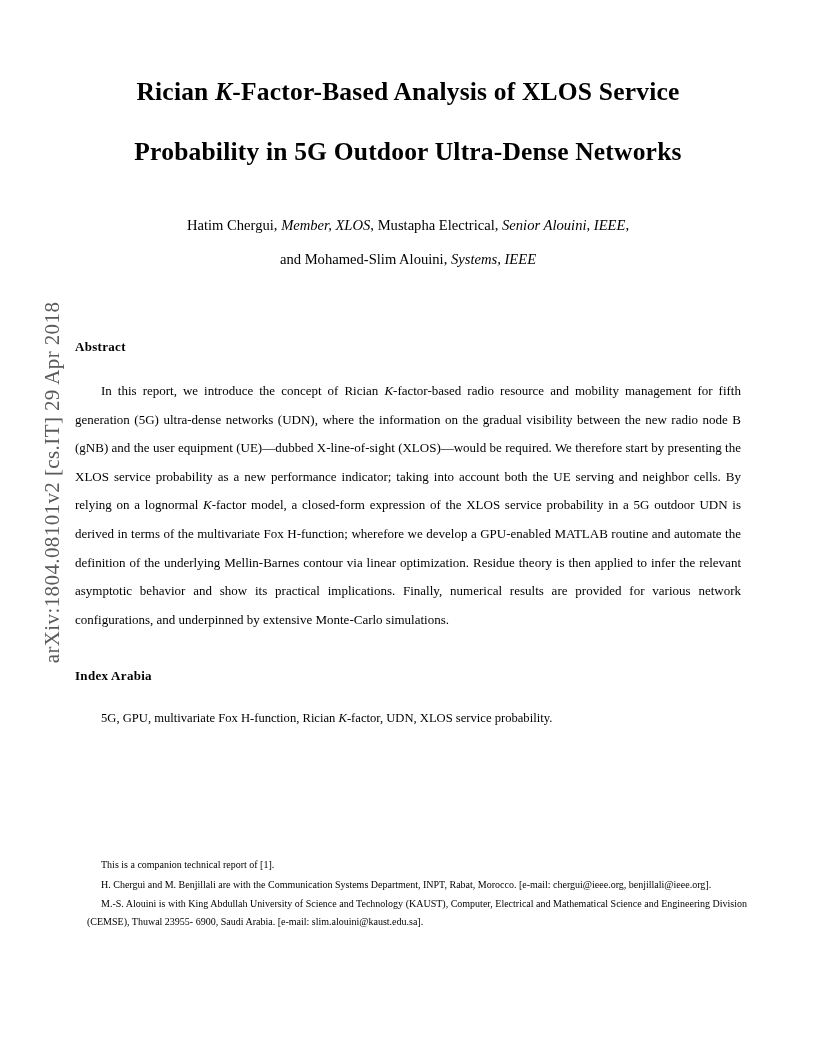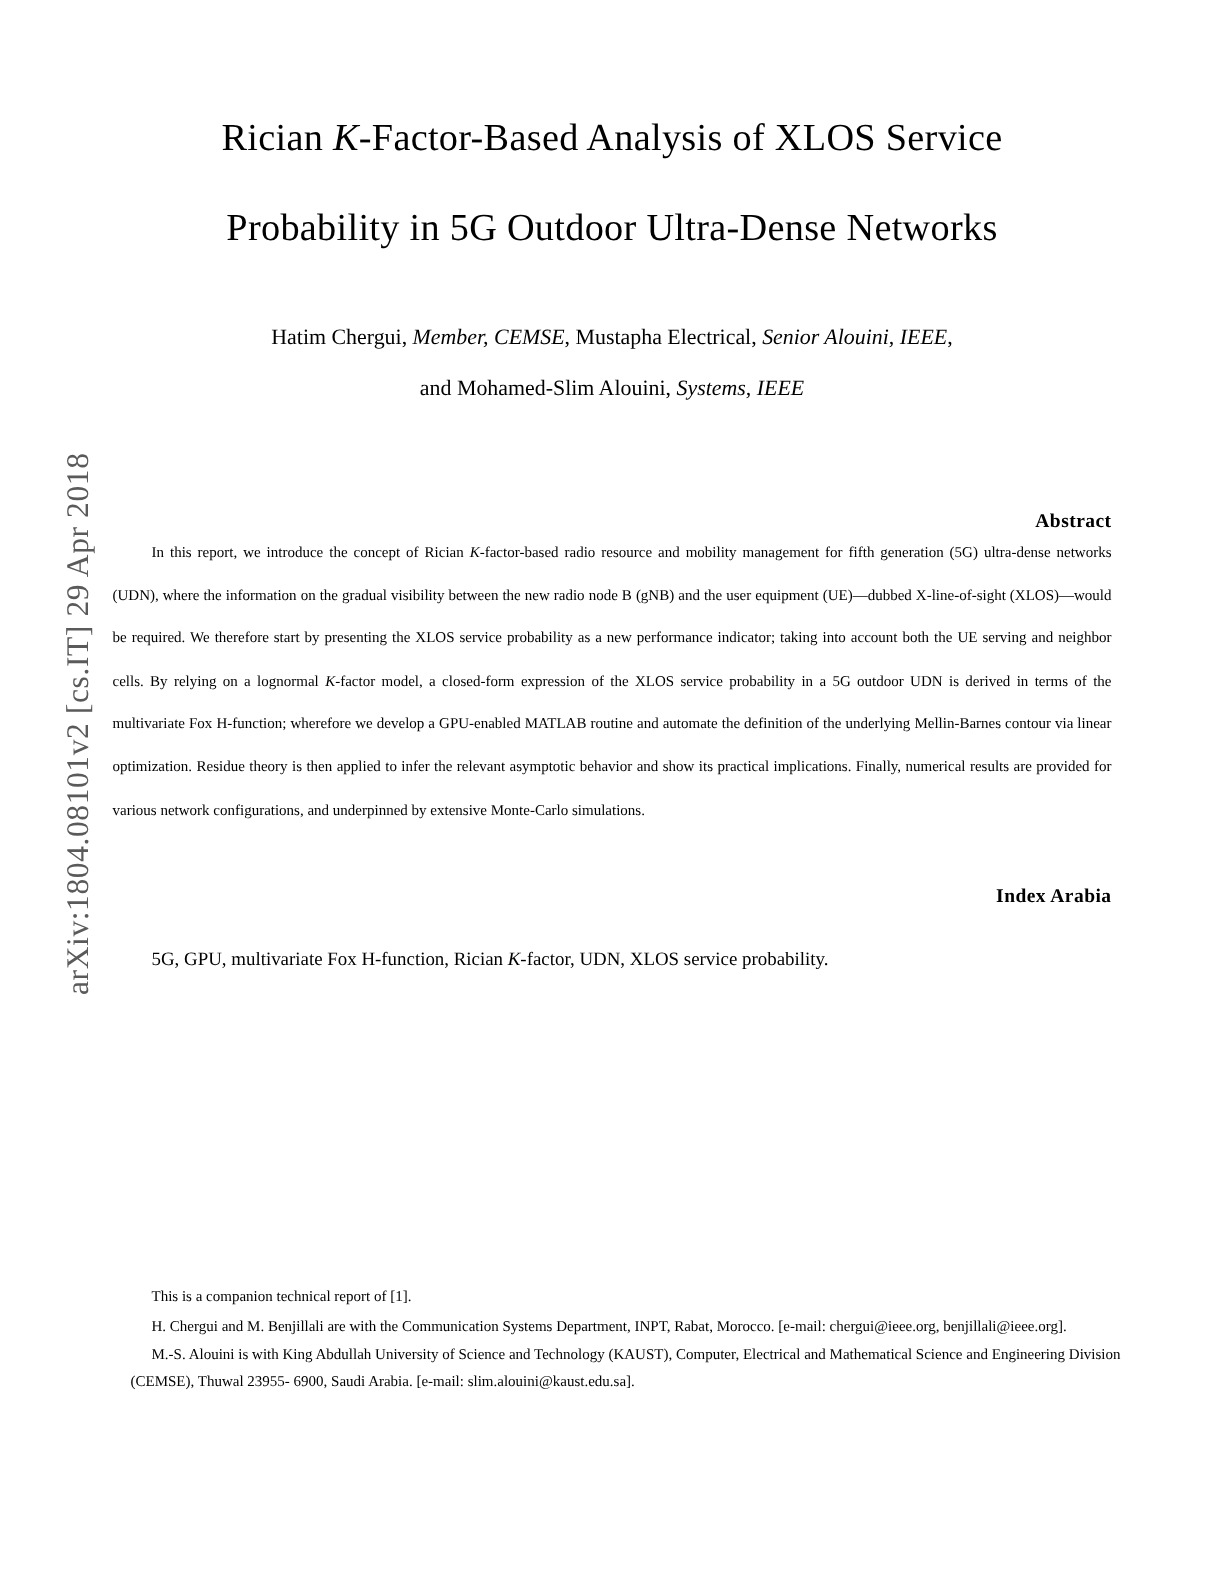--- a/index.html
+++ b/index.html
@@ -44,48 +44,49 @@
     width: 666px;
     height: 1056px;
   }
 
   .title {
     margin-top: 62px;
     text-align: center;
     font-size: 25.5px;
     line-height: 60px;
     font-family: "Liberation Serif", serif;
-    font-weight: normal;
+    font-weight: bold;
     letter-spacing: 0.2px;
   }
   .title .it {
     font-style: italic;
   }
 
   .authors {
     margin-top: 26px;
     text-align: center;
     font-size: 14.6px;
     line-height: 34px;
   }
   .authors .it {
     font-style: italic;
   }
 
   .section-head {
-    text-align: right;
+    text-align: left;
     font-size: 13px;
     font-weight: bold;
     letter-spacing: 0.3px;
   }
   .abstract-head {
     margin-top: 63px;
   }
   .abstract-body {
-    font-size: 10px;
+    margin-top: 22px;
+    font-size: 13px;
     line-height: 28.6px;
     text-align: justify;
     text-justify: inter-word;
   }
   .abstract-body .indent {
     display: inline-block;
     width: 26px;
   }
   .abstract-body .it {
     font-style: italic;
@@ -134,21 +135,21 @@
   <div class="arxiv-stamp">arXiv:1804.08101v2  [cs.IT]  29 Apr 2018</div>
 
   <div class="content">
 
     <div class="title">
       <span><span>Rician </span><span class="it">K</span><span>-Factor-Based Analysis of XLOS Service</span></span><br>
       <span>Probability in 5G Outdoor Ultra-Dense Networks</span>
     </div>
 
     <div class="authors">
-      <div><span>Hatim Chergui, </span><span class="it">Member, CEMSE</span><span>, Mustapha Electrical, </span><span class="it">Senior Alouini, IEEE</span><span>,</span></div>
+      <div><span>Hatim Chergui, </span><span class="it">Member, XLOS</span><span>, Mustapha Electrical, </span><span class="it">Senior Alouini, IEEE</span><span>,</span></div>
       <div><span>and Mohamed-Slim Alouini, </span><span class="it">Systems, IEEE</span></div>
     </div>
 
     <div class="section-head abstract-head">Abstract</div>
 
     <div class="abstract-body">
       <span class="indent"></span><span>In this report, we introduce the concept of Rician </span><span class="it">K</span><span>-factor-based radio resource and mobility management for fifth generation (5G) ultra-dense networks (UDN), where the information on the gradual visibility between the new radio node B (gNB) and the user equipment (UE)—dubbed X-line-of-sight (XLOS)—would be required. We therefore start by presenting the XLOS service probability as a new performance indicator; taking into account both the UE serving and neighbor cells. By relying on a lognormal </span><span class="it">K</span><span>-factor model, a closed-form expression of the XLOS service probability in a 5G outdoor UDN is derived in terms of the multivariate Fox H-function; wherefore we develop a GPU-enabled MATLAB routine and automate the definition of the underlying Mellin-Barnes contour via linear optimization. Residue theory is then applied to infer the relevant asymptotic behavior and show its practical implications. Finally, numerical results are provided for various network configurations, and underpinned by extensive Monte-Carlo simulations.</span>
     </div>
 
     <div class="section-head index-head">Index Arabia</div>

